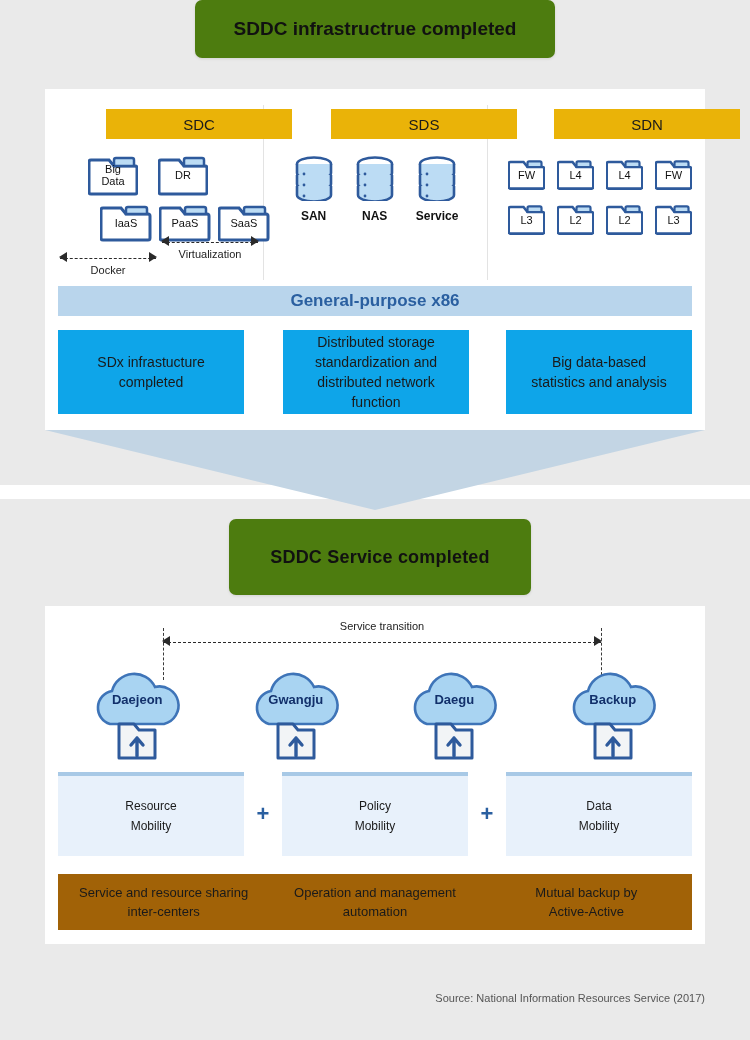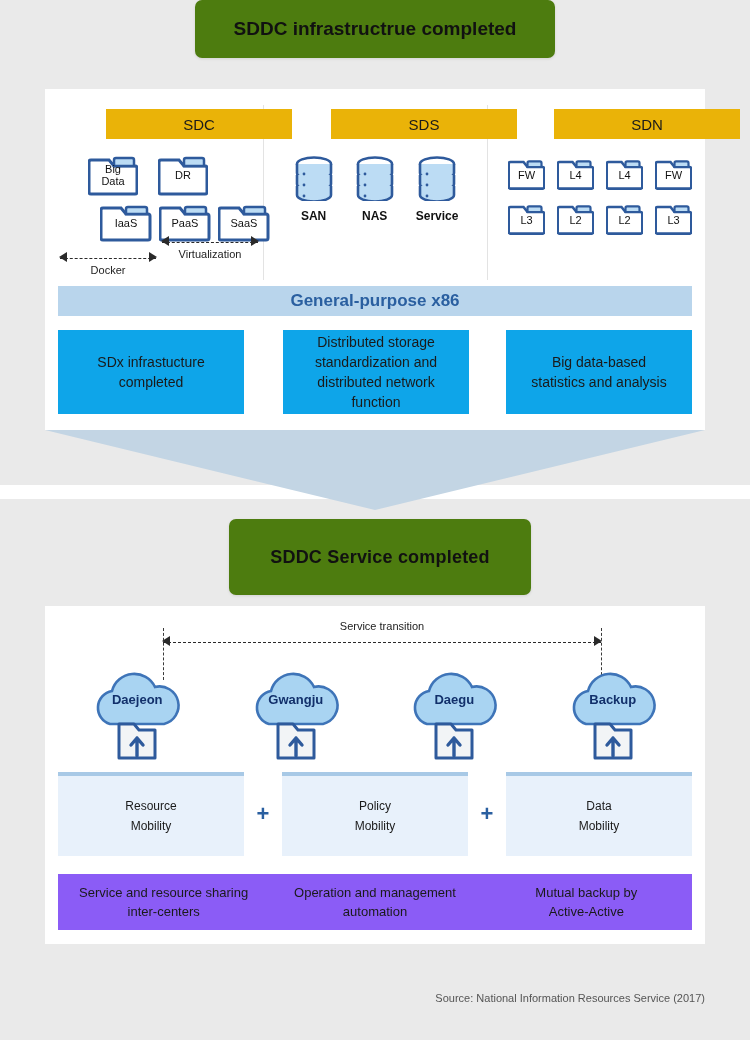--- a/index.html
+++ b/index.html
@@ -123,21 +123,21 @@
 
   .mob-row { position:absolute; left:58px; top:772px; width:634px; height:84px;
              display:flex; align-items:stretch; }
   .mob-box { width:186px; background:#e8f1fb; border-top:4px solid #a8c9e6;
              display:flex; align-items:center; justify-content:center;
              text-align:center; font-size:12px; color:#1a1a1a; line-height:20px; }
   .plus { width:38px; display:flex; align-items:center; justify-content:center;
           font-size:22px; font-weight:bold; color:#2a5fa0; }
 
   #benefit-bar { position:absolute; left:58px; top:874px; width:634px; height:56px;
-                 background:#8b5cf6; display:flex; }
+                 background:#a16207; display:flex; }
   .benefit { flex:1; display:flex; align-items:center; justify-content:center;
              text-align:center; font-size:13px; color:#1a1a1a; line-height:19px; }
 
   #source { position:absolute; left:0; right:45px; top:992px; text-align:right;
             font-size:11px; color:#555; }
 </style>
 </head>
 <body>
 
 <div class="page">

